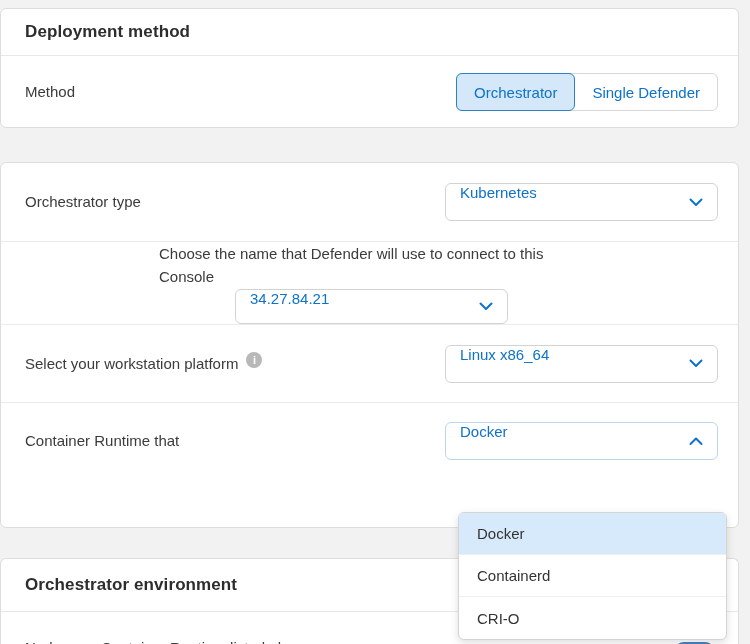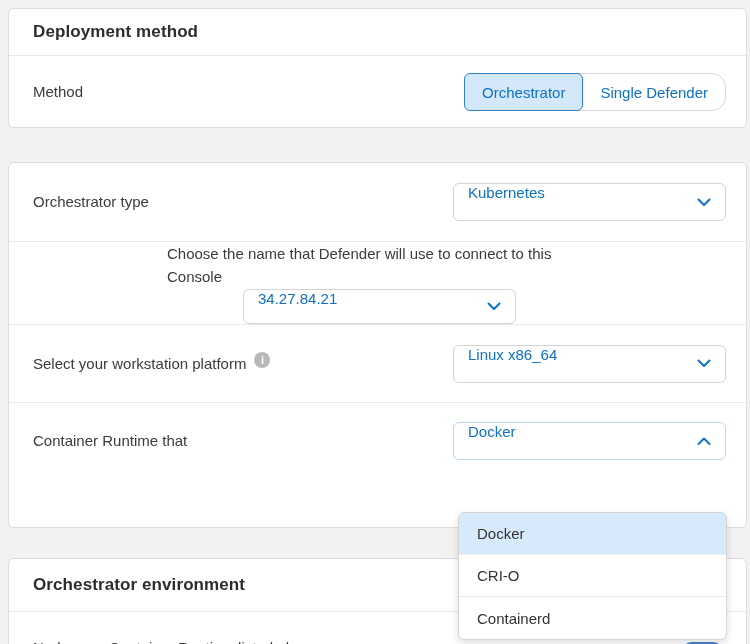--- a/index.html
+++ b/index.html
@@ -2,21 +2,21 @@
 <html><head>
 <meta charset="utf-8">
 <style>
   html, body { margin:0; padding:0; }
   body {
     width:750px; height:644px; overflow:hidden; position:relative;
     background:#f1f2f1;
     font-family:"Liberation Sans", sans-serif;
   }
   .card {
-    position:absolute; left:8px; width:739px; box-sizing:border-box;
+    position:absolute; left:0; width:739px; box-sizing:border-box;
     background:#ffffff; border:1px solid #dcdddd; border-radius:6px;
   }
   #card-deploy  { top:8px;   height:120px; }
   #card-general { top:162px; height:366px; }
   #card-env     { top:558px; height:140px; border-bottom:none; border-bottom-left-radius:0; border-bottom-right-radius:0; }
   .card-header {
     display:flex; align-items:center; padding-left:24px;
     font-size:17px; font-weight:700; color:#2d2d2d; letter-spacing:0.1px;
     border-bottom:1px solid #e8e8e8; box-sizing:border-box;
   }
@@ -38,21 +38,21 @@
   .field-label .txt { line-height:1.55; }
   .label-wide .txt { max-width:425px; }
   .info-badge {
     width:16px; height:16px; border-radius:50%; background:#b8b8b8;
     color:#ffffff; font-size:11px; font-weight:700; font-style:normal;
     display:inline-flex; align-items:center; justify-content:center; flex:0 0 auto;
   }
   
   .segmented {
     display:flex; align-items:stretch; height:38px; box-sizing:border-box;
-    background:#ffffff; border:1px solid #d8d8d8; border-radius:14px;
+    background:#ffffff; border:1px solid #d8d8d8; border-radius:6px;
   }
   .seg {
     appearance:none; background:transparent; border:none; cursor:pointer;
     font-family:inherit; font-size:15px; color:#0d72c8; padding:0 17px;
     display:flex; align-items:center; justify-content:center; box-sizing:border-box;
   }
   .seg.selected {
     background:#d5e8fa; border:1.5px solid #2e81c5; border-radius:6px;
     margin:-1px 0 -1px -1px; height:38px;
   }
@@ -163,15 +163,15 @@
 </section>
 
 <section class="card" id="card-env">
   <div class="card-header">Orchestrator environment</div>
   <div class="partial-label">Nodes use Container Runtime listed above</div>
   <div class="toggle"></div>
 </section>
 
 <div class="menu">
   <div class="menu-item highlighted">Docker</div>
+  <div class="menu-item">Containerd</div>
   <div class="menu-item">CRI-O</div>
-  <div class="menu-item">Containerd</div>
 </div>
 
 </body></html>

